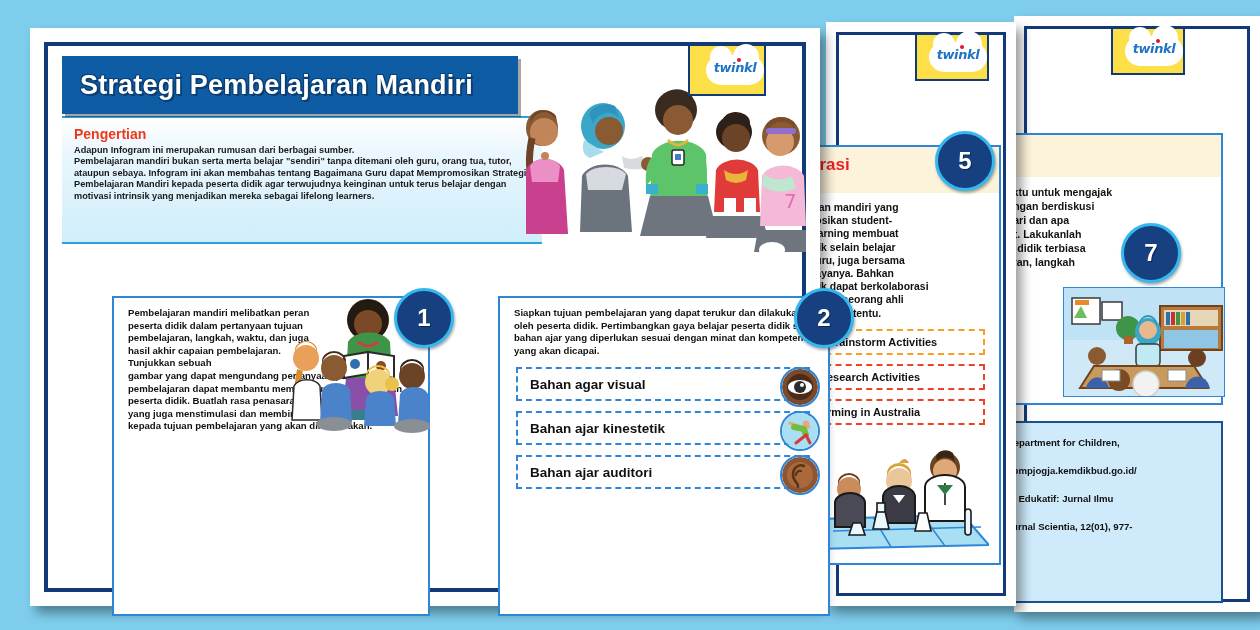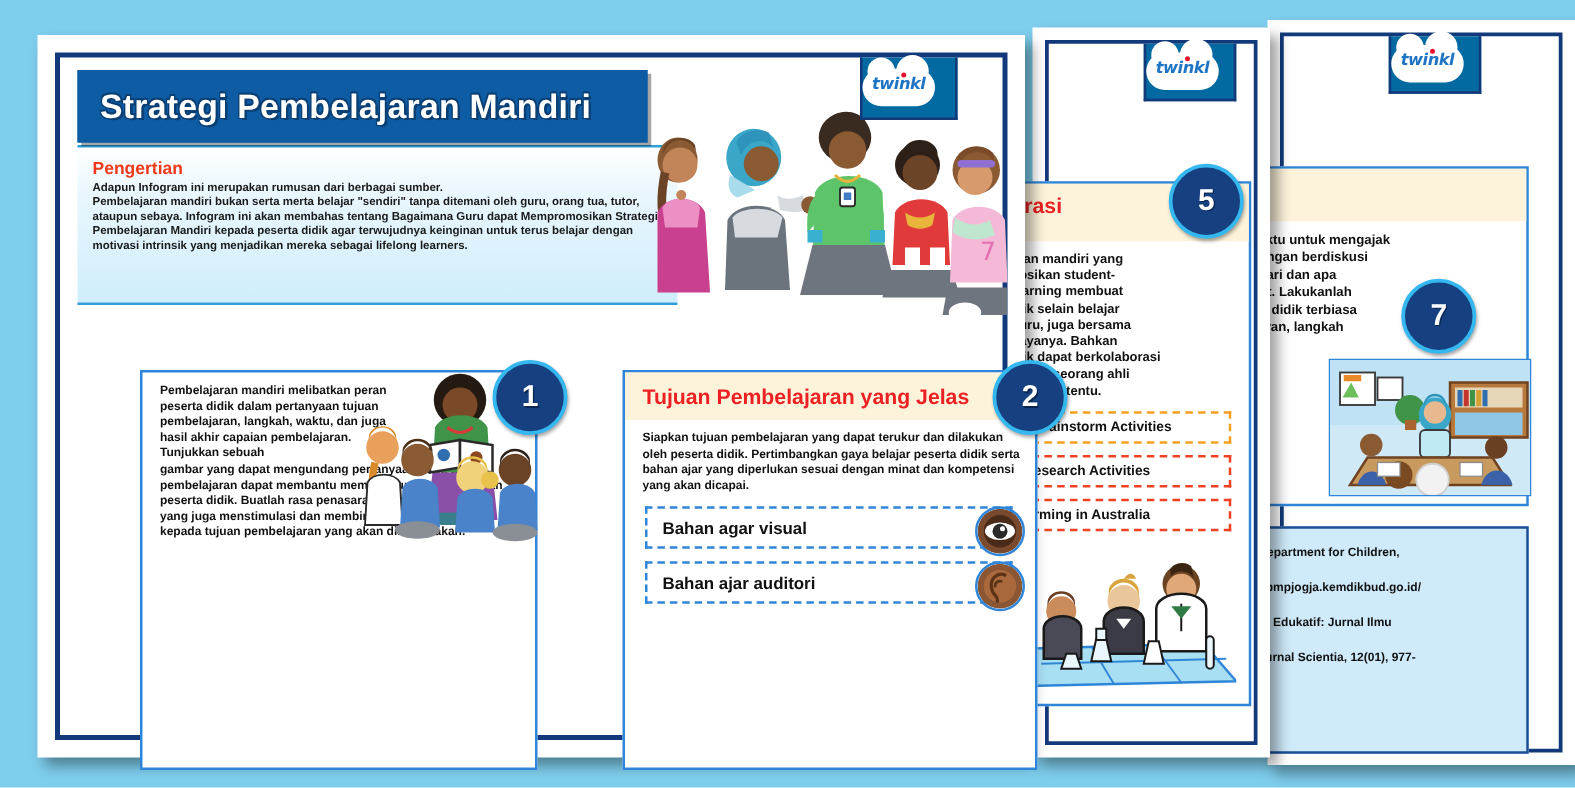--- a/index.html
+++ b/index.html
@@ -40,22 +40,22 @@
   }
   .title-bar h1{
     margin:0;padding-left:16px;color:#ffffff;
     font-size:27px;font-weight:bold;letter-spacing:.2px;
     text-shadow:2px 2px 0 #0a3f73,-1px -1px 0 #0a3f73,1px -1px 0 #0a3f73,-1px 1px 0 #0a3f73;
     white-space:nowrap;
   }
 
   .twinkl-tab{
     position:absolute;top:0;width:74px;height:48px;
-    background:#0369a1;border:2px solid #123a7a;border-top:none;
-    display:flex;align-items:center;justify-content:flex-start;z-index:9;
+    background:#fde047;border:2px solid #123a7a;border-top:none;
+    display:flex;align-items:center;justify-content:flex-end;z-index:9;
   }
   #page1 .twinkl-tab{right:36px;}
   .twinkl-cloud{
     position:relative;width:58px;height:30px;background:#ffffff;border-radius:16px;
   }
   .twinkl-cloud:before,.twinkl-cloud:after{
     content:"";position:absolute;background:#ffffff;border-radius:50%;
   }
   .twinkl-cloud:before{width:22px;height:22px;left:4px;top:-9px;}
   .twinkl-cloud:after{width:26px;height:26px;right:5px;top:-11px;}
@@ -448,39 +448,49 @@
                 <ellipse cx="126" cy="132" rx="18" ry="7" fill="#8a8f96"></ellipse>
               </svg>
             </div>
             <p class="card1-text">Pembelajaran mandiri melibatkan peran peserta didik dalam pertanyaan tujuan pembelajaran, langkah, waktu, dan juga hasil akhir capaian pembelajaran. Tunjukkan sebuah</p>
             <p class="card1-wide">gambar yang dapat mengundang pertanyaan pada awal pembelajaran dapat membantu membangun rasa penasaran peserta didik. Buatlah rasa penasaran itu menjadi motivasi yang juga menstimulasi dan membimbing peserta didik kepada tujuan pembelajaran yang akan dilaksanakan.</p>
           </div>
         </div>
 
         <div class="card" id="card2">
           <div class="badge">2</div>
-          <div class="card-head">
-            <h3>Tujuan Pembelajaran yang Jelas</h3>
-          </div>
           <div class="card-body">
             <p>Siapkan tujuan pembelajaran yang dapat terukur dan dilakukan oleh peserta didik. Pertimbangkan gaya belajar peserta didik serta bahan ajar yang diperlukan sesuai dengan minat dan kompetensi yang akan dicapai.</p>
 
             <div class="style-row">
               <span class="lbl">Bahan agar visual</span>
               <span class="style-icon">
                 <svg viewBox="0 0 36 36" width="36" height="36">
                   <circle cx="18" cy="18" r="18" fill="#7a4a2e"></circle>
                   <circle cx="18" cy="18" r="13" fill="#4a2a18"></circle>
                   <ellipse cx="18" cy="18" rx="12" ry="7" fill="#ffffff"></ellipse>
                   <circle cx="18" cy="18" r="6" fill="#2a2a2a"></circle>
                   <circle cx="20" cy="16" r="2" fill="#ffffff"></circle>
                 </svg>
               </span>
             </div>
 
+            <div class="style-row">
+              <span class="lbl">Bahan ajar kinestetik</span>
+              <span class="style-icon">
+                <svg viewBox="0 0 36 36" width="36" height="36">
+                  <circle cx="18" cy="18" r="18" fill="#a8dff2"></circle>
+                  <circle cx="24" cy="11" r="3.4" fill="#e8a87a"></circle>
+                  <path d="M8 10 L19 14 L27 14" stroke="#e8a87a" stroke-width="3" fill="none" stroke-linecap="round"></path>
+                  <path d="M12 14 L22 16 L24 22" stroke="#6fbf3a" stroke-width="6" fill="none" stroke-linecap="round"></path>
+                  <path d="M24 22 L14 30" stroke="#d63a3a" stroke-width="3" fill="none" stroke-linecap="round"></path>
+                  <path d="M24 22 L28 30" stroke="#d63a3a" stroke-width="3" fill="none" stroke-linecap="round"></path>
+                </svg>
+              </span>
+            </div>
 
             <div class="style-row">
               <span class="lbl">Bahan ajar auditori</span>
               <span class="style-icon">
                 <svg viewBox="0 0 36 36" width="36" height="36">
                   <circle cx="18" cy="18" r="18" fill="#8a5633"></circle>
                   <circle cx="18" cy="18" r="13" fill="#a9693c"></circle>
                   <path d="M22 9 a8 9 0 0 0 -11 8 q0 5 3 8 q2 2 2 5" stroke="#5c3317" stroke-width="2.6" fill="none" stroke-linecap="round"></path>
                   <path d="M19 14 a4 4 0 0 0 -5 4" stroke="#5c3317" stroke-width="2.2" fill="none" stroke-linecap="round"></path>
                 </svg>

